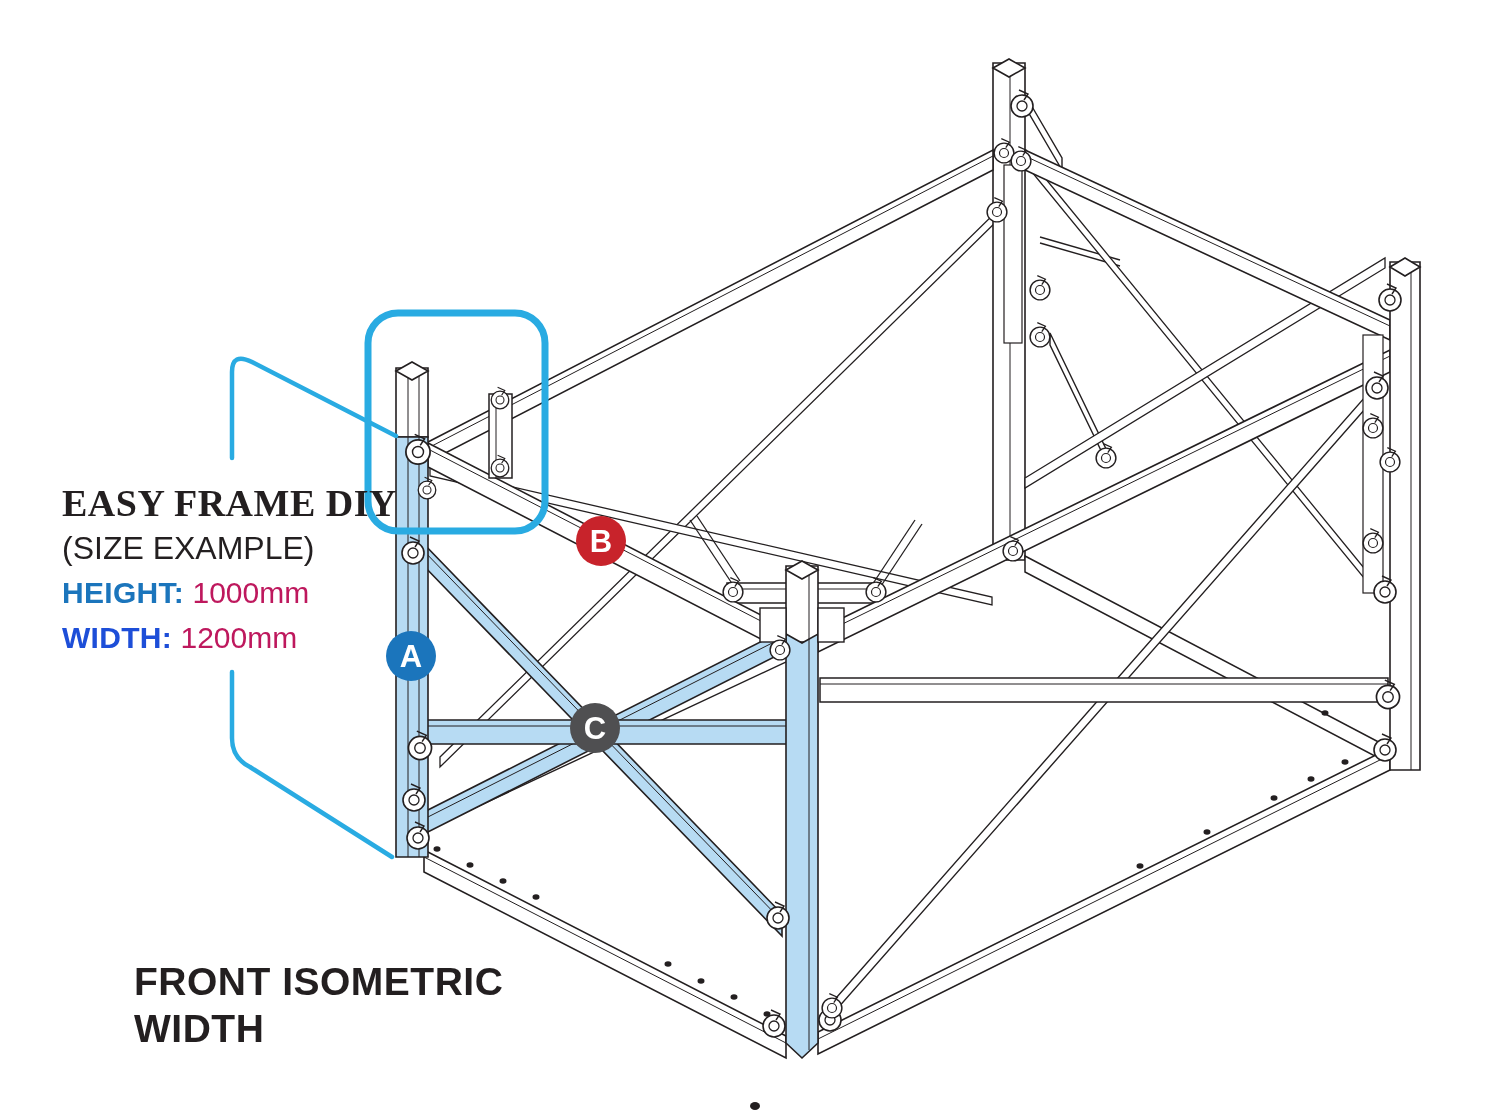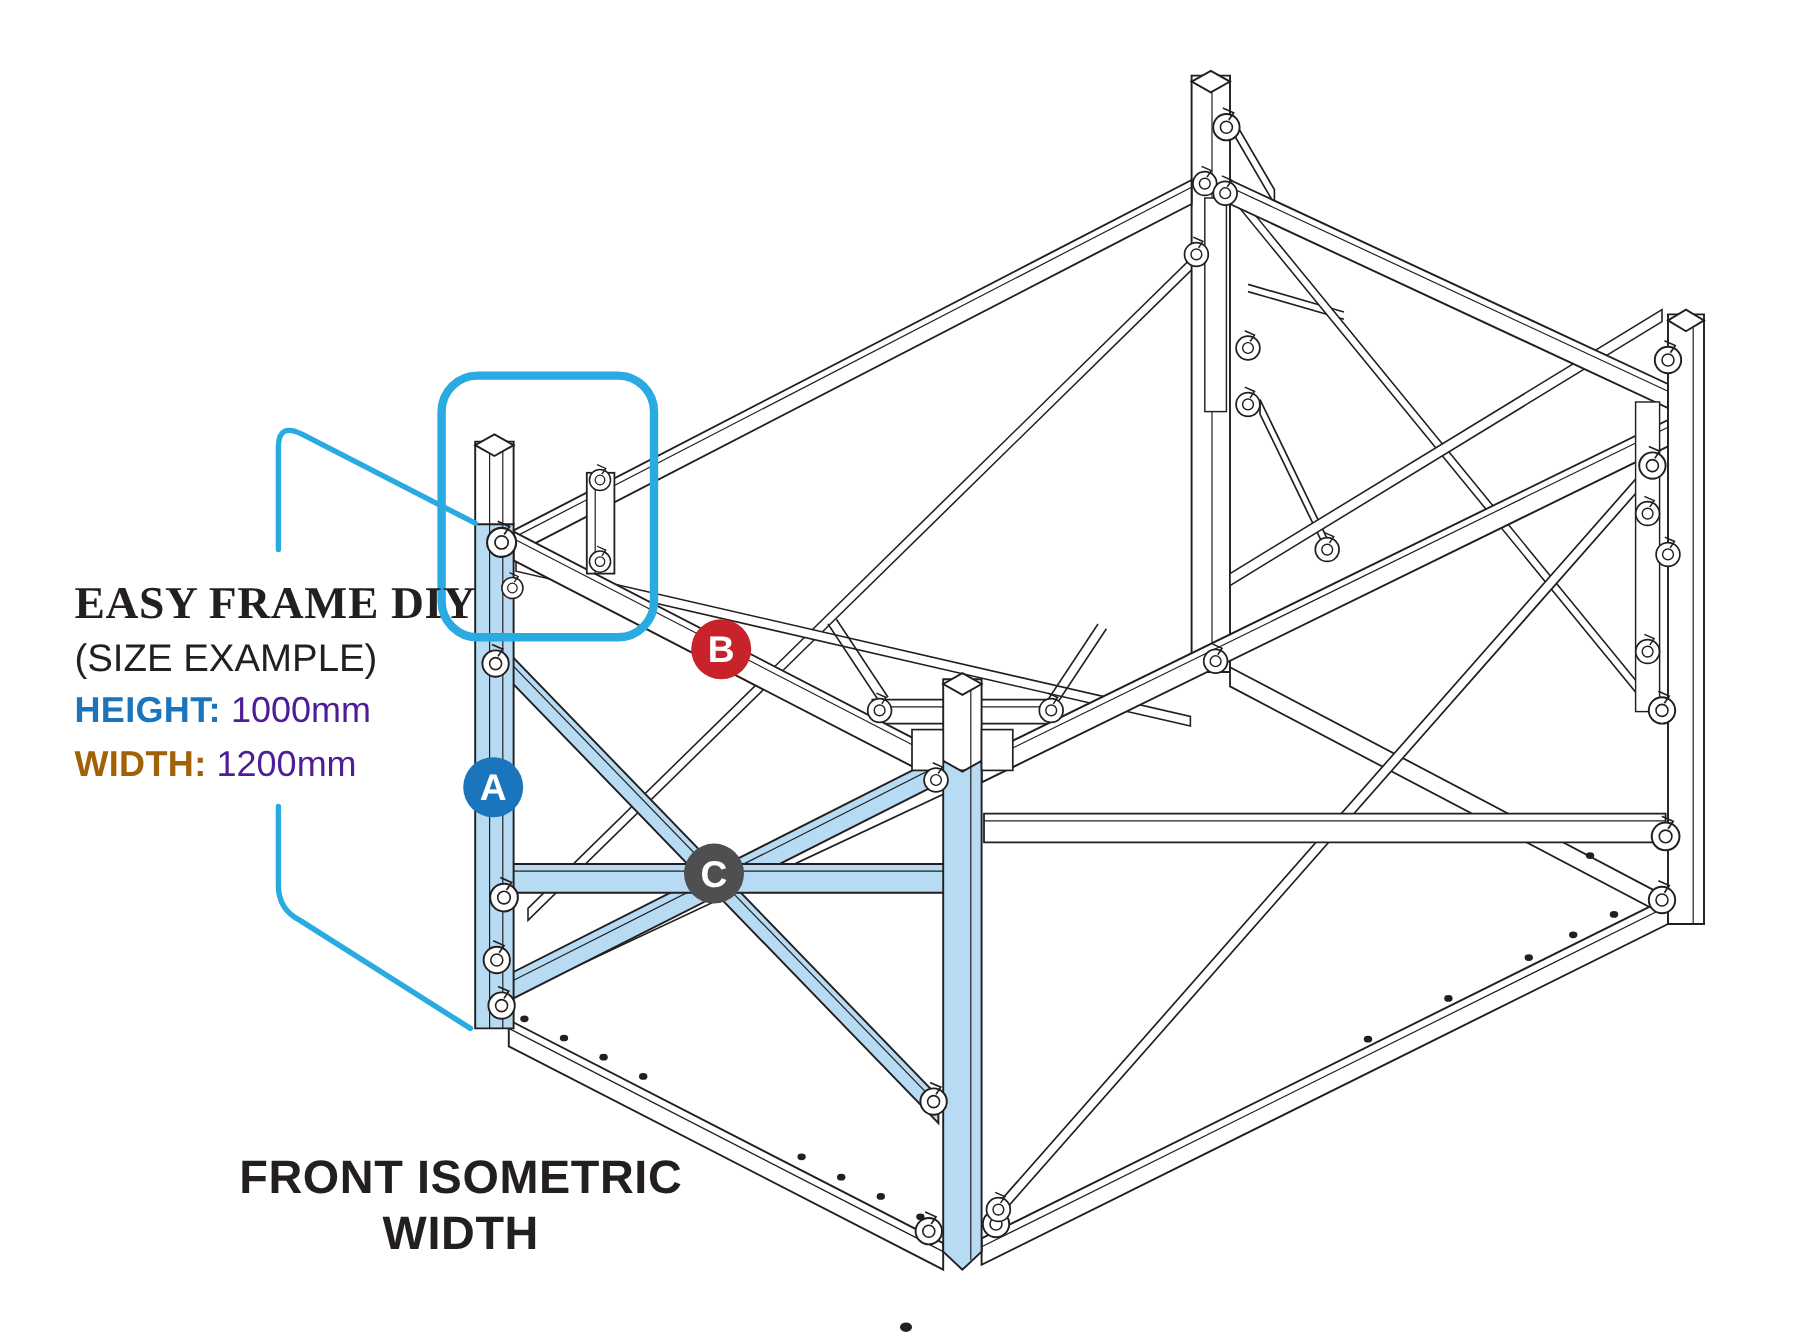--- a/index.html
+++ b/index.html
@@ -8,25 +8,25 @@
   .stage{position:absolute;inset:0;}
   svg{position:absolute;left:0;top:0;}
 
   
   .info{position:absolute;left:62px;top:480px;white-space:nowrap;}
   .info .title{font-size:38px;font-weight:bold;letter-spacing:.5px;line-height:46px;font-family:Liberation Serif, serif;}
   .info .subtitle{font-size:32px;line-height:44px;}
   .info .spec{font-size:30px;line-height:45px;}
   .info .spec b{font-weight:bold;letter-spacing:.3px;text-align:center;}
   .spec-h b{color:#1b75bc;}
-  .spec-w b{color:#a16207;}
-  .info .spec .val{color:#4c1d95;}
+  .spec-w b{color:#1d4ed8;}
+  .info .spec .val{color:#be185d;}
 
   
-  .caption{position:absolute;left:134px;top:958px;width:500px;text-align:center;
+  .caption{position:absolute;left:134px;top:958px;width:500px;
            font-size:39px;font-weight:bold;line-height:47px;letter-spacing:.5px;color:#231f20;}
 
   text.badge-letter{font-family:"Liberation Sans",sans-serif;font-size:31px;font-weight:bold;fill:#ffffff;}
 </style>
 </head>
 <body>
 
 <div class="stage">
 
 <svg width="1500" height="1114" viewBox="0 0 1500 1114">

